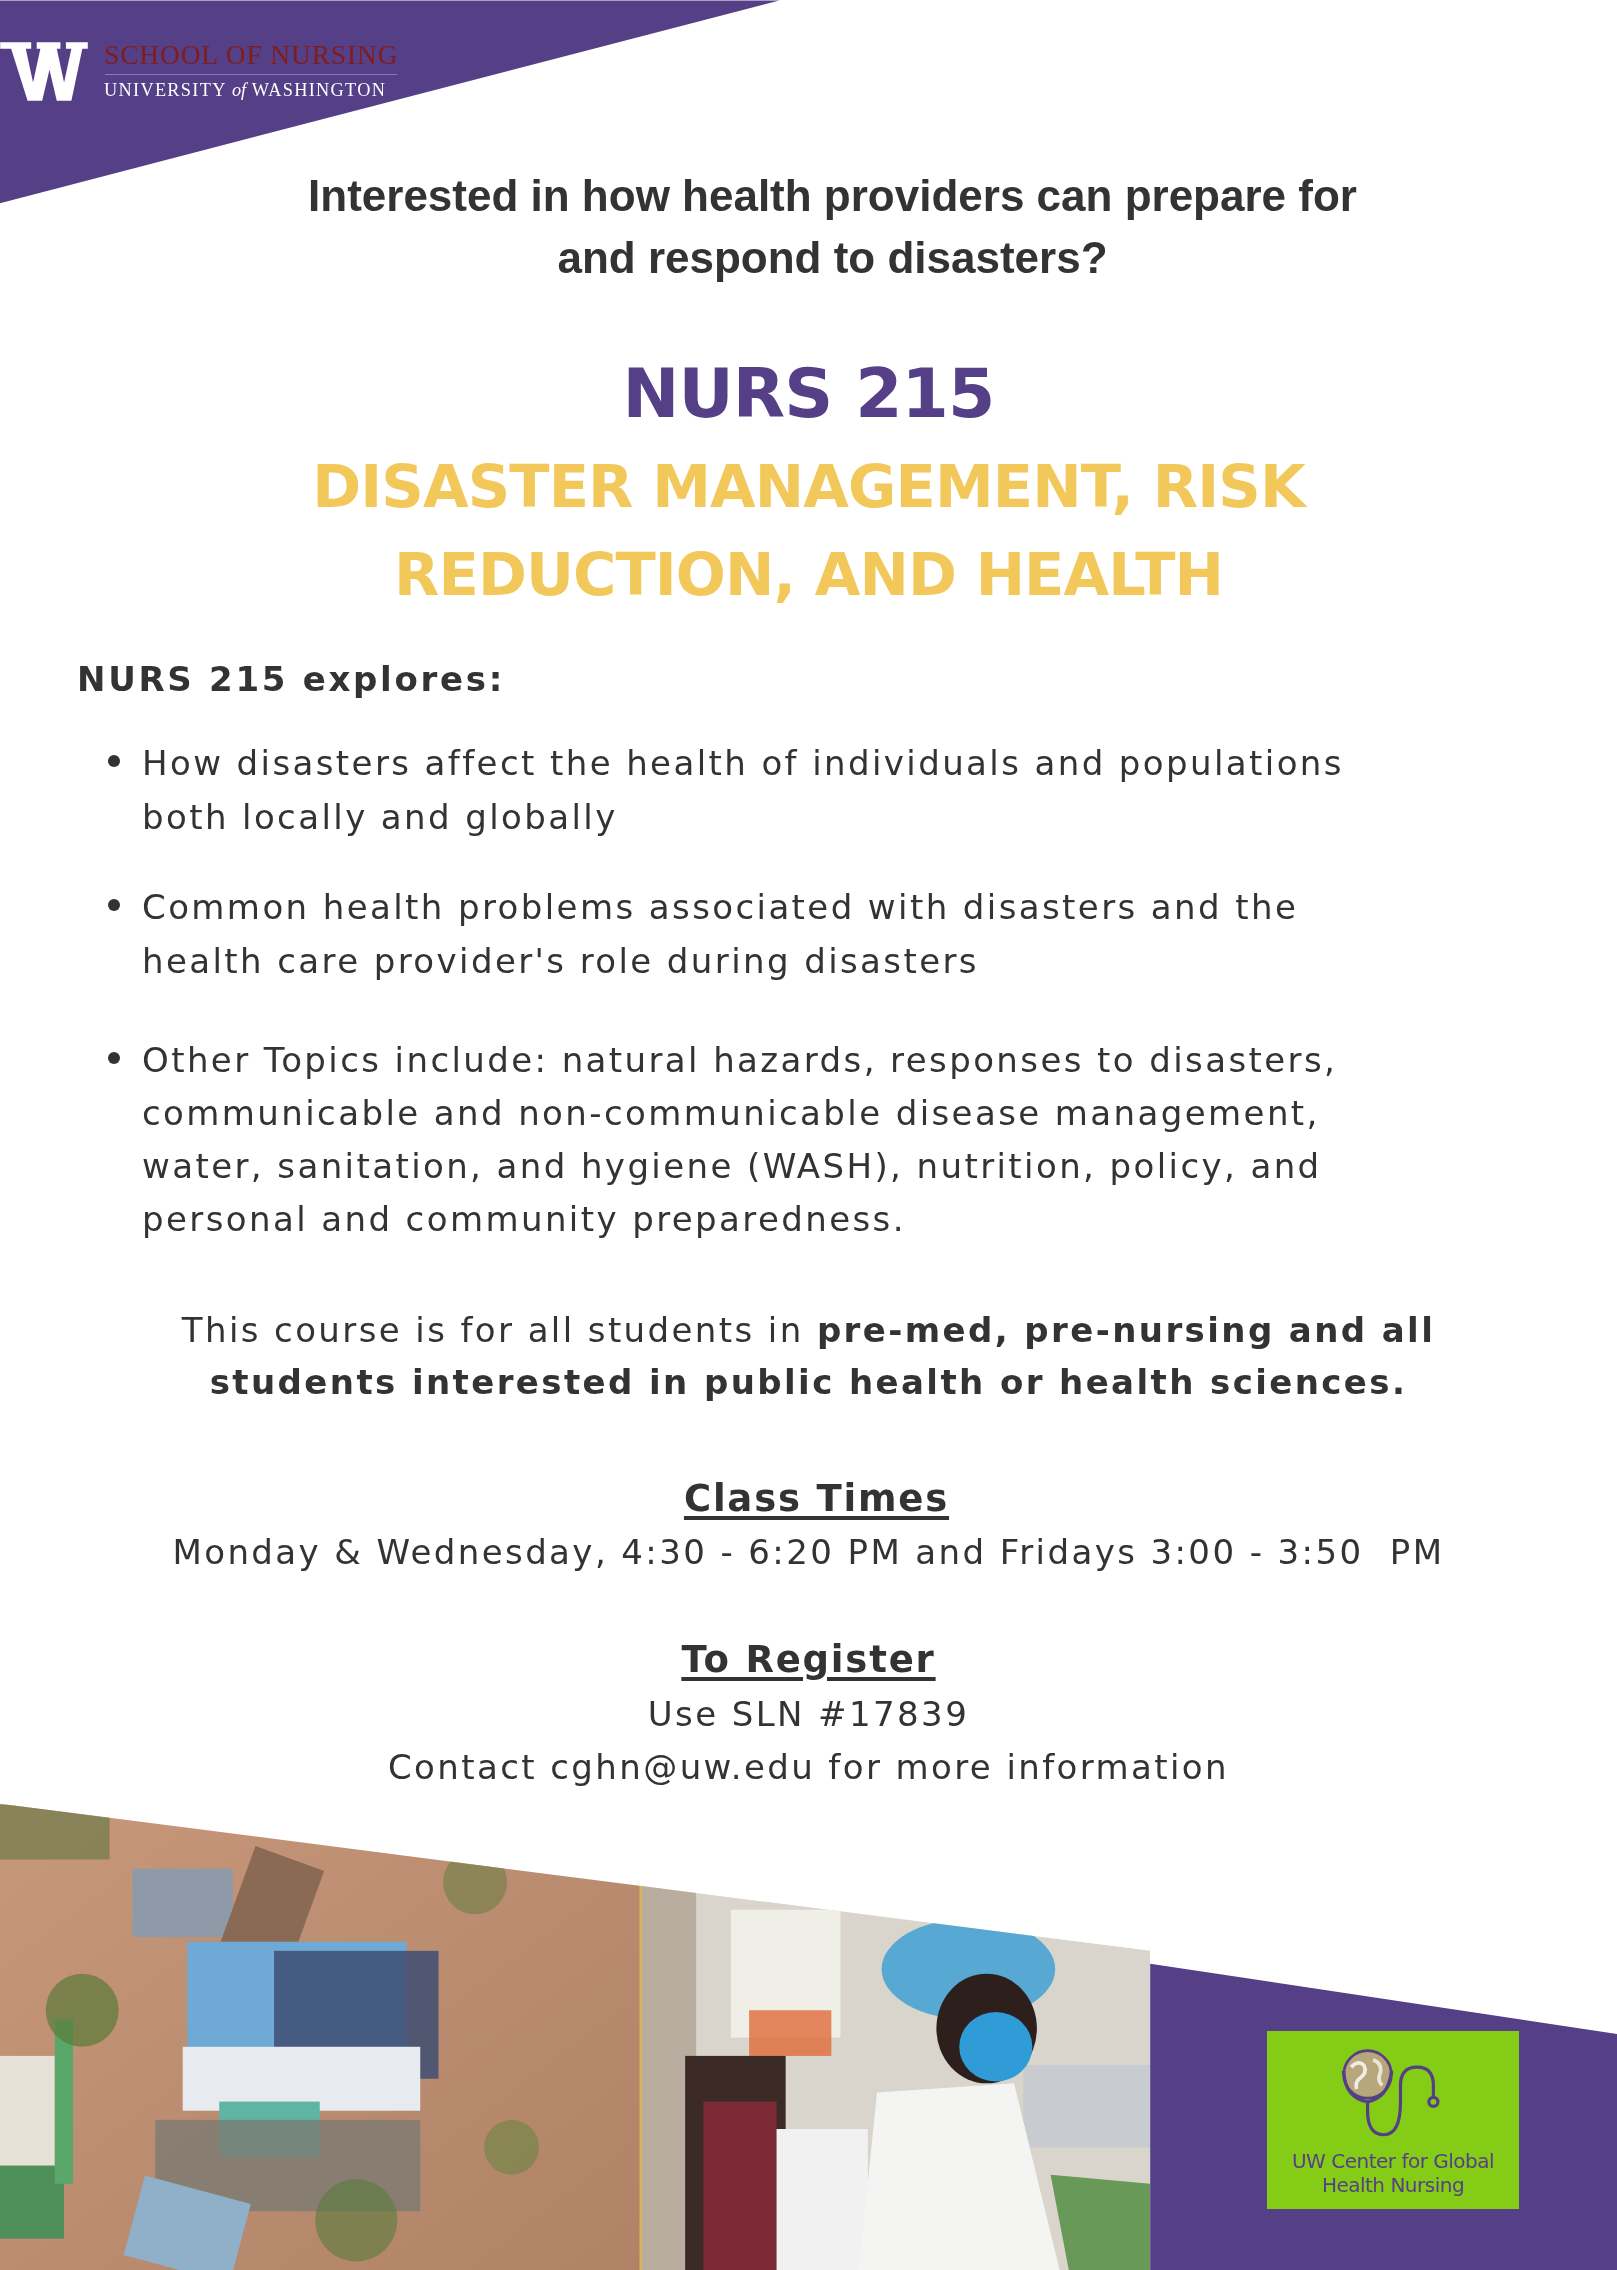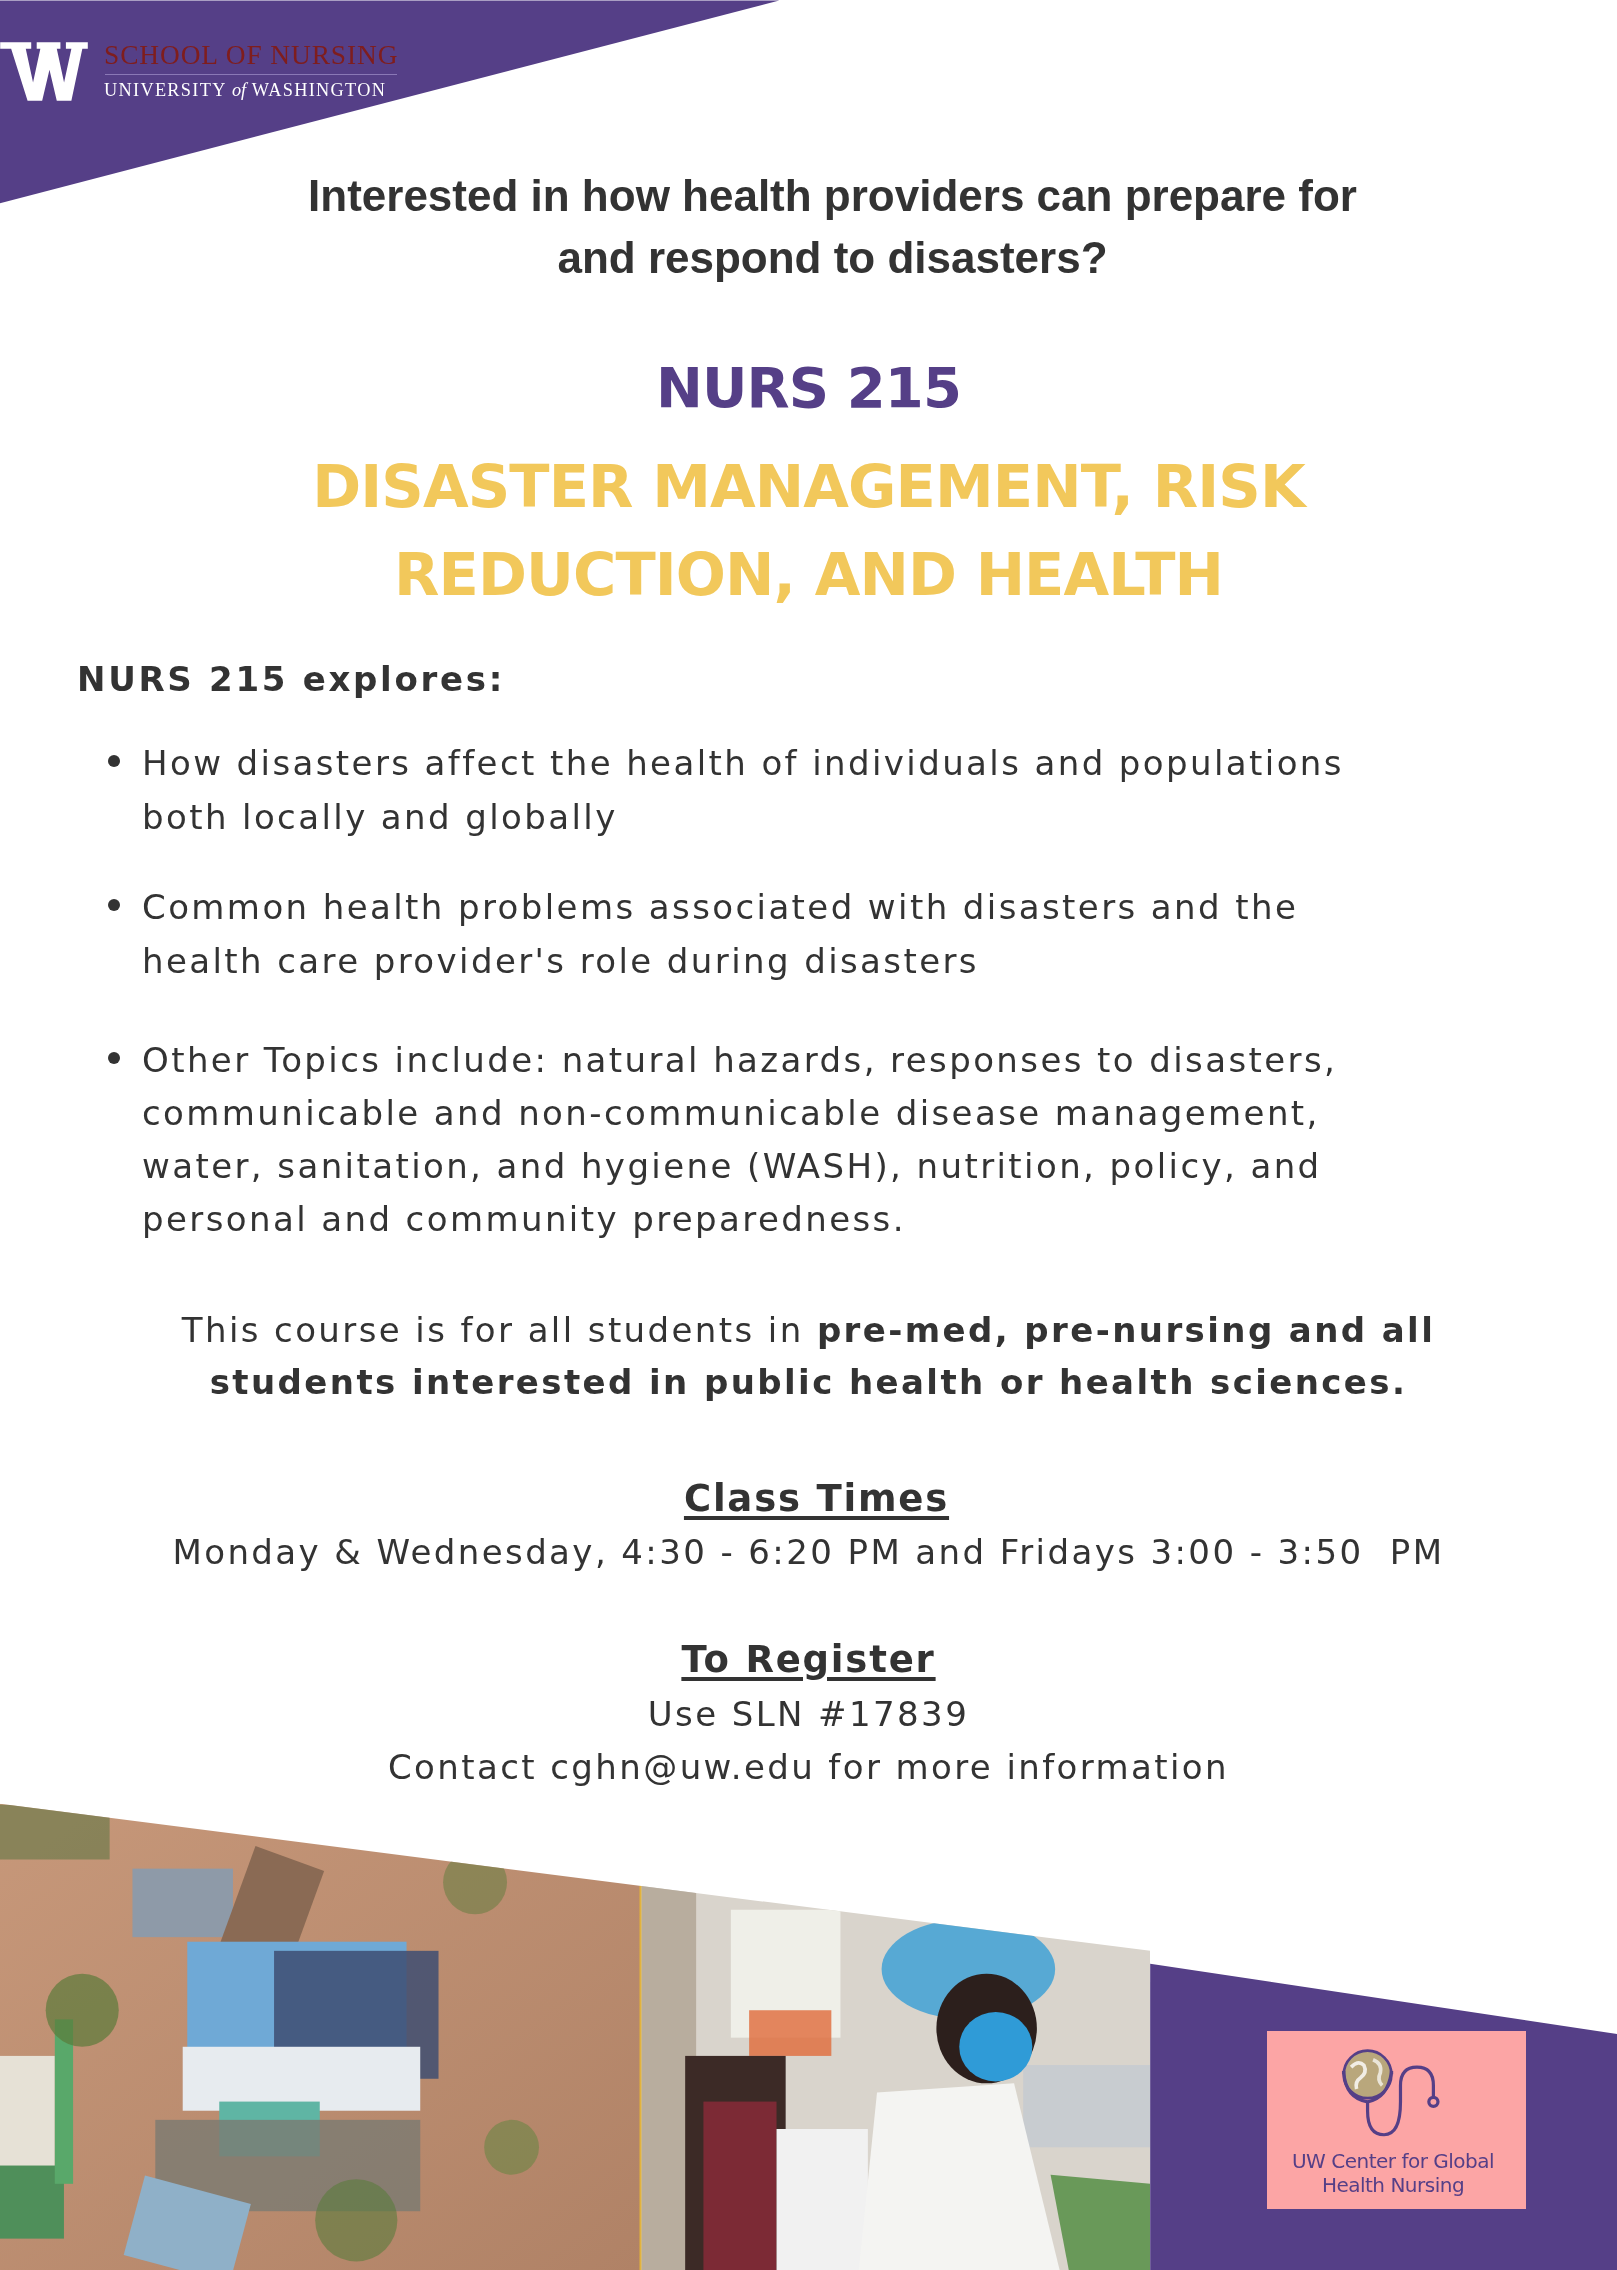--- a/index.html
+++ b/index.html
@@ -4,30 +4,30 @@
 <style>
   html, body { margin: 0; padding: 0; }
   body { width: 1617px; height: 2271px; position: relative; overflow: hidden; background: #ffffff; font-family: "DejaVu Sans", sans-serif; color: #333333; }
   .header-tri { position: absolute; left: 0; top: 0; width: 1617px; height: 2271px; }
   .uw-w { position: absolute; left: 0; top: 35px; width: 88px; height: 73px; }
   .sn-title { position: absolute; left: 104px; top: 40px; font-family: "Liberation Serif", serif; color: #7f1d1d; font-size: 27.4px; letter-spacing: 0.9px; white-space: nowrap; }
   .sn-rule { position: absolute; left: 105px; top: 74px; width: 292px; height: 0.9px; background: #8a78b6; }
   .sn-sub { position: absolute; left: 104px; top: 80px; font-family: "Liberation Serif", serif; color: #ffffff; font-size: 18.3px; letter-spacing: 1.3px; white-space: nowrap; }
   .sn-sub i { font-style: italic; letter-spacing: 0; }
   .lede { position: absolute; left: 0; width: 1617px; text-align: center; font-family: "Liberation Sans", sans-serif; font-weight: bold; font-size: 44px; color: #333333; white-space: nowrap; line-height: 1; padding-left: 24px; }
-  .course-code { position: absolute; left: 0; width: 1617px; text-align: center; font-family: "DejaVu Sans", sans-serif; font-weight: bold; font-size: 56px; color: #553f87; line-height: 1; letter-spacing: -0.9px; }
+  .course-code { position: absolute; left: 0; width: 1617px; text-align: center; font-family: "DejaVu Sans", sans-serif; font-weight: bold; font-size: 68px; color: #553f87; line-height: 1; letter-spacing: -0.9px; }
   .course-title { position: absolute; left: 0; width: 1617px; text-align: center; font-family: "DejaVu Sans", sans-serif; font-weight: bold; font-size: 59px; color: #f2c85b; line-height: 1; letter-spacing: -0.9px; white-space: nowrap; }
   .explores { position: absolute; left: 77px; font-family: "DejaVu Sans", sans-serif; font-weight: bold; font-size: 34px; letter-spacing: 2.7px; color: #333333; line-height: 1; white-space: nowrap; }
   .bullet-dot { position: absolute; width: 12px; height: 12px; border-radius: 50%; background: #333333; }
   .bline { position: absolute; left: 142px; font-family: "DejaVu Sans", sans-serif; font-size: 34px; letter-spacing: 2.4px; color: #333333; line-height: 1; white-space: nowrap; }
   .cline { position: absolute; left: 0; width: 1617px; text-align: center; font-family: "DejaVu Sans", sans-serif; font-size: 34px; letter-spacing: 2.4px; color: #333333; line-height: 1; white-space: nowrap; }
   .cline b { font-weight: bold; letter-spacing: 2.4px; }
   .sec-head { position: absolute; left: 0; width: 1617px; text-align: center; font-family: "DejaVu Sans", sans-serif; font-weight: bold; font-size: 37px; letter-spacing: 1.8px; color: #333333; line-height: 1; text-decoration: underline; text-underline-offset: 4.6px; text-decoration-thickness: 3.7px; }
   .photos { position: absolute; left: 0; top: 0; width: 1617px; height: 2271px; }
-  .logo-box { position: absolute; left: 1267px; top: 2031px; width: 252px; height: 178px; background: #fca5a5; padding-left: 7px; }
+  .logo-box { position: absolute; left: 1267px; top: 2031px; width: 252px; height: 178px; background: #84cc16; }
   .logo-text { position: absolute; left: 0; width: 252px; text-align: center; font-family: "DejaVu Sans", sans-serif; color: #553f87; font-size: 20px; line-height: 1; white-space: nowrap; letter-spacing: -0.5px; }
 </style>
 </head>
 <body>
 
 <svg class="header-tri" viewBox="0 0 1770 2485" width="1617" height="2271">
   <polygon points="0,0 853,0 0,222" fill="#553f87"></polygon>
 </svg>
 
 <svg class="photos" viewBox="0 0 1770 2485" width="1617" height="2271">

